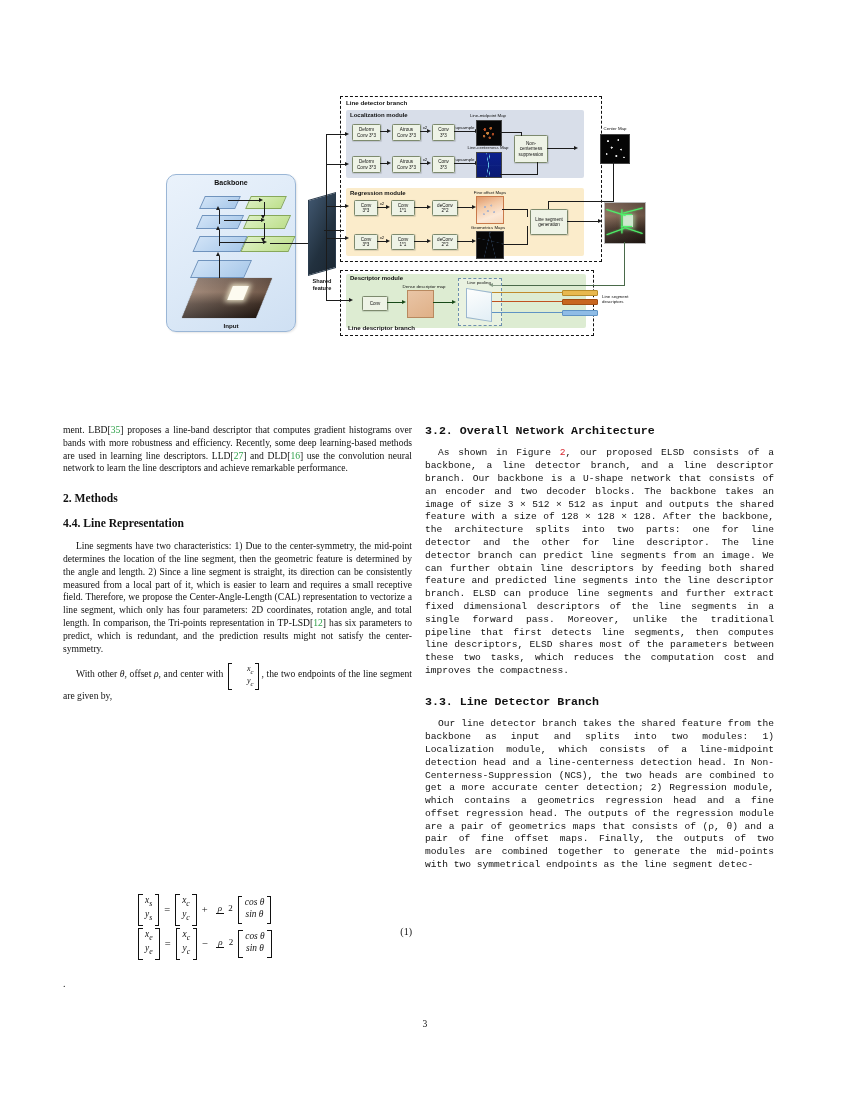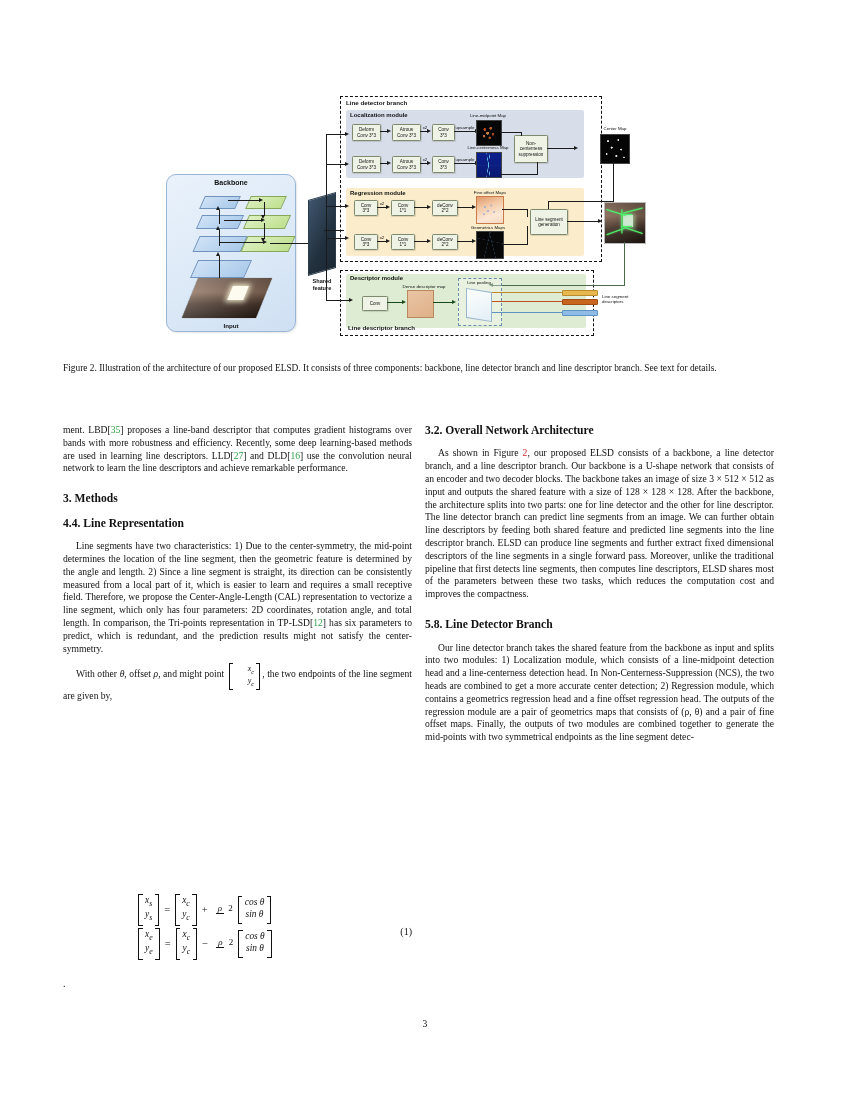--- a/index.html
+++ b/index.html
@@ -252,21 +252,21 @@
 
   
   .col {
     position:absolute;
     width:349px;
     font-size:9.6px;
     line-height:1.335;
     text-align:justify;
   }
   .col-left  { left:63px;  top:424px; }
-  .col-right { left:425px; top:424px; }
+  .col-right { left:425px; top:424px;font-family:Liberation Mono, monospace; }
 
   p { margin:0; }
   p.indent { text-indent:13px; }
   .gap { height:9px; }
 
   h2.sec {
     font-size:11.6px;
     font-weight:bold;
     margin:0;
     line-height:1.25;
@@ -538,39 +538,35 @@
     <div class="desc-bar" style="left:500px; top:212px; width:34px; background:#e8b84f; border:0.5px solid #b88c2a;"></div>
     <div class="desc-bar" style="left:500px; top:221px; width:34px; background:#c8661f; border:0.5px solid #a04d13;"></div>
     <div class="desc-bar" style="left:500px; top:232px; width:34px; background:#8fbce6; border:0.5px solid #5f93c4;"></div>
     <div style="position:absolute;left:430px;top:214px;width:70px;height:0.9px;background:#c08a2a;"></div>
     <div style="position:absolute;left:430px;top:223px;width:70px;height:0.9px;background:#c05020;"></div>
     <div style="position:absolute;left:430px;top:234px;width:70px;height:0.9px;background:#5f93c4;"></div>
     <div class="tiny-lbl" style="left:540px; top:216px; width:50px; text-align:left;">Line segment<br>descriptors</div>
 
   </div>
 
-  <div class="fig-caption">
-    <span>Figure 2.</span>
-    <span>Illustration of the architecture of our proposed ELSD. It consists of three components: backbone, line detector branch and line descriptor branch. See text for details.</span>
-  </div>
 
   <div class="col col-left">
     <p><span>ment. LBD[</span><span class="cite-green">35</span><span>] proposes a line-band descriptor that computes gradient histograms over bands with more robustness and efficiency. Recently, some deep learning-based methods are used in learning line descriptors. LLD[</span><span class="cite-green">27</span><span>] and DLD[</span><span class="cite-green">16</span><span>] use the convolution neural network to learn the line descriptors and achieve remarkable performance.</span></p>
 
     <div class="sec-gap-top"></div>
-    <h2 class="sec">3. Methods</h2>
+    <h2 class="sec">2. Methods</h2>
     <div class="subsec-gap-top"></div>
     <h2 class="sec">4.4. Line Representation</h2>
     <div class="sec-gap-bot"></div>
 
     <p class="indent"><span>Line segments have two characteristics: 1) Due to the center-symmetry, the mid-point determines the location of the line segment, then the geometric feature is determined by the angle and length. 2) Since a line segment is straight, its direction can be consistently measured from a local part of it, which is easier to learn and requires a small receptive field. Therefore, we propose the Center-Angle-Length (CAL) representation to vectorize a line segment, which only has four parameters: 2D coordinates, rotation angle, and total length. In comparison, the Tri-points representation in TP-LSD[</span><span class="cite-green">12</span><span>] has six parameters to predict, which is redundant, and the prediction results might not satisfy the center-symmetry.</span></p>
 
     <div class="gap"></div>
 
-    <p class="indent" style="line-height:1.9;"><span>With other </span><span class="math">θ</span><span>, offset </span><span class="math">ρ</span><span>, and might point </span><span class="inline-vec"><span>x<sub>c</sub></span><span>y<sub>c</sub></span></span><span>, the two endpoints of the line segment are given by,</span></p>
+    <p class="indent" style="line-height:1.9;"><span>With other </span><span class="math">θ</span><span>, offset </span><span class="math">ρ</span><span>, and center with </span><span class="inline-vec"><span>x<sub>c</sub></span><span>y<sub>c</sub></span></span><span>, the two endpoints of the line segment are given by,</span></p>
   </div>
 
   <div class="eqn-block">
     <div class="eqn-rows">
       <div class="eqrow">
         <span class="vec">
           <span>x<sub>s</sub></span>
           <span>y<sub>s</sub></span>
         </span>
         <span class="op">=</span>
@@ -612,20 +608,20 @@
     <div class="eqn-num">(1)</div>
   </div>
   <div class="dot-mark">.</div>
 
   <div class="col col-right">
     <h2 class="sec">3.2. Overall Network Architecture</h2>
     <div class="sec-gap-bot"></div>
     <p class="indent"><span>As shown in Figure </span><span class="cite-red">2</span><span>, our proposed ELSD consists of a backbone, a line detector branch, and a line descriptor branch. Our backbone is a U-shape network that consists of an encoder and two decoder blocks. The backbone takes an image of size 3 × 512 × 512 as input and outputs the shared feature with a size of 128 × 128 × 128. After the backbone, the architecture splits into two parts: one for line detector and the other for line descriptor. The line detector branch can predict line segments from an image. We can further obtain line descriptors by feeding both shared feature and predicted line segments into the line descriptor branch. ELSD can produce line segments and further extract fixed dimensional descriptors of the line segments in a single forward pass. Moreover, unlike the traditional pipeline that first detects line segments, then computes line descriptors, ELSD shares most of the parameters between these two tasks, which reduces the computation cost and improves the compactness.</span></p>
 
     <div class="sec-gap-top"></div>
-    <h2 class="sec">5.8. Line Detector Branch</h2>
+    <h2 class="sec">3.3. Line Detector Branch</h2>
     <div class="sec-gap-bot"></div>
     <p class="indent">Our line detector branch takes the shared feature from the backbone as input and splits into two modules: 1) Localization module, which consists of a line-midpoint detection head and a line-centerness detection head. In Non-Centerness-Suppression (NCS), the two heads are combined to get a more accurate center detection; 2) Regression module, which contains a geometrics regression head and a fine offset regression head. The outputs of the regression module are a pair of geometrics maps that consists of (ρ, θ) and a pair of fine offset maps. Finally, the outputs of two modules are combined together to generate the mid-points with two symmetrical endpoints as the line segment detec-</p>
   </div>
 
   <div class="page-num">3</div>
 
 </div>
 
 </body></html>

